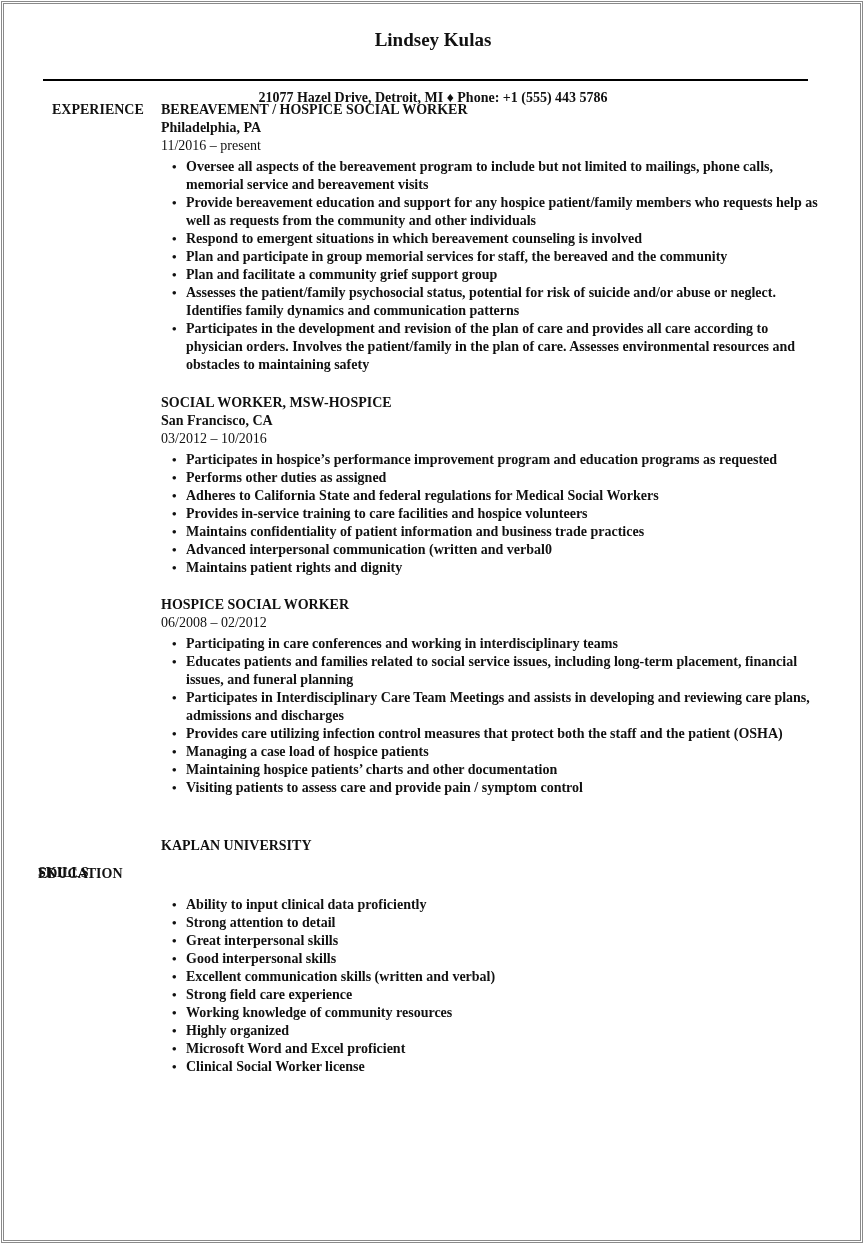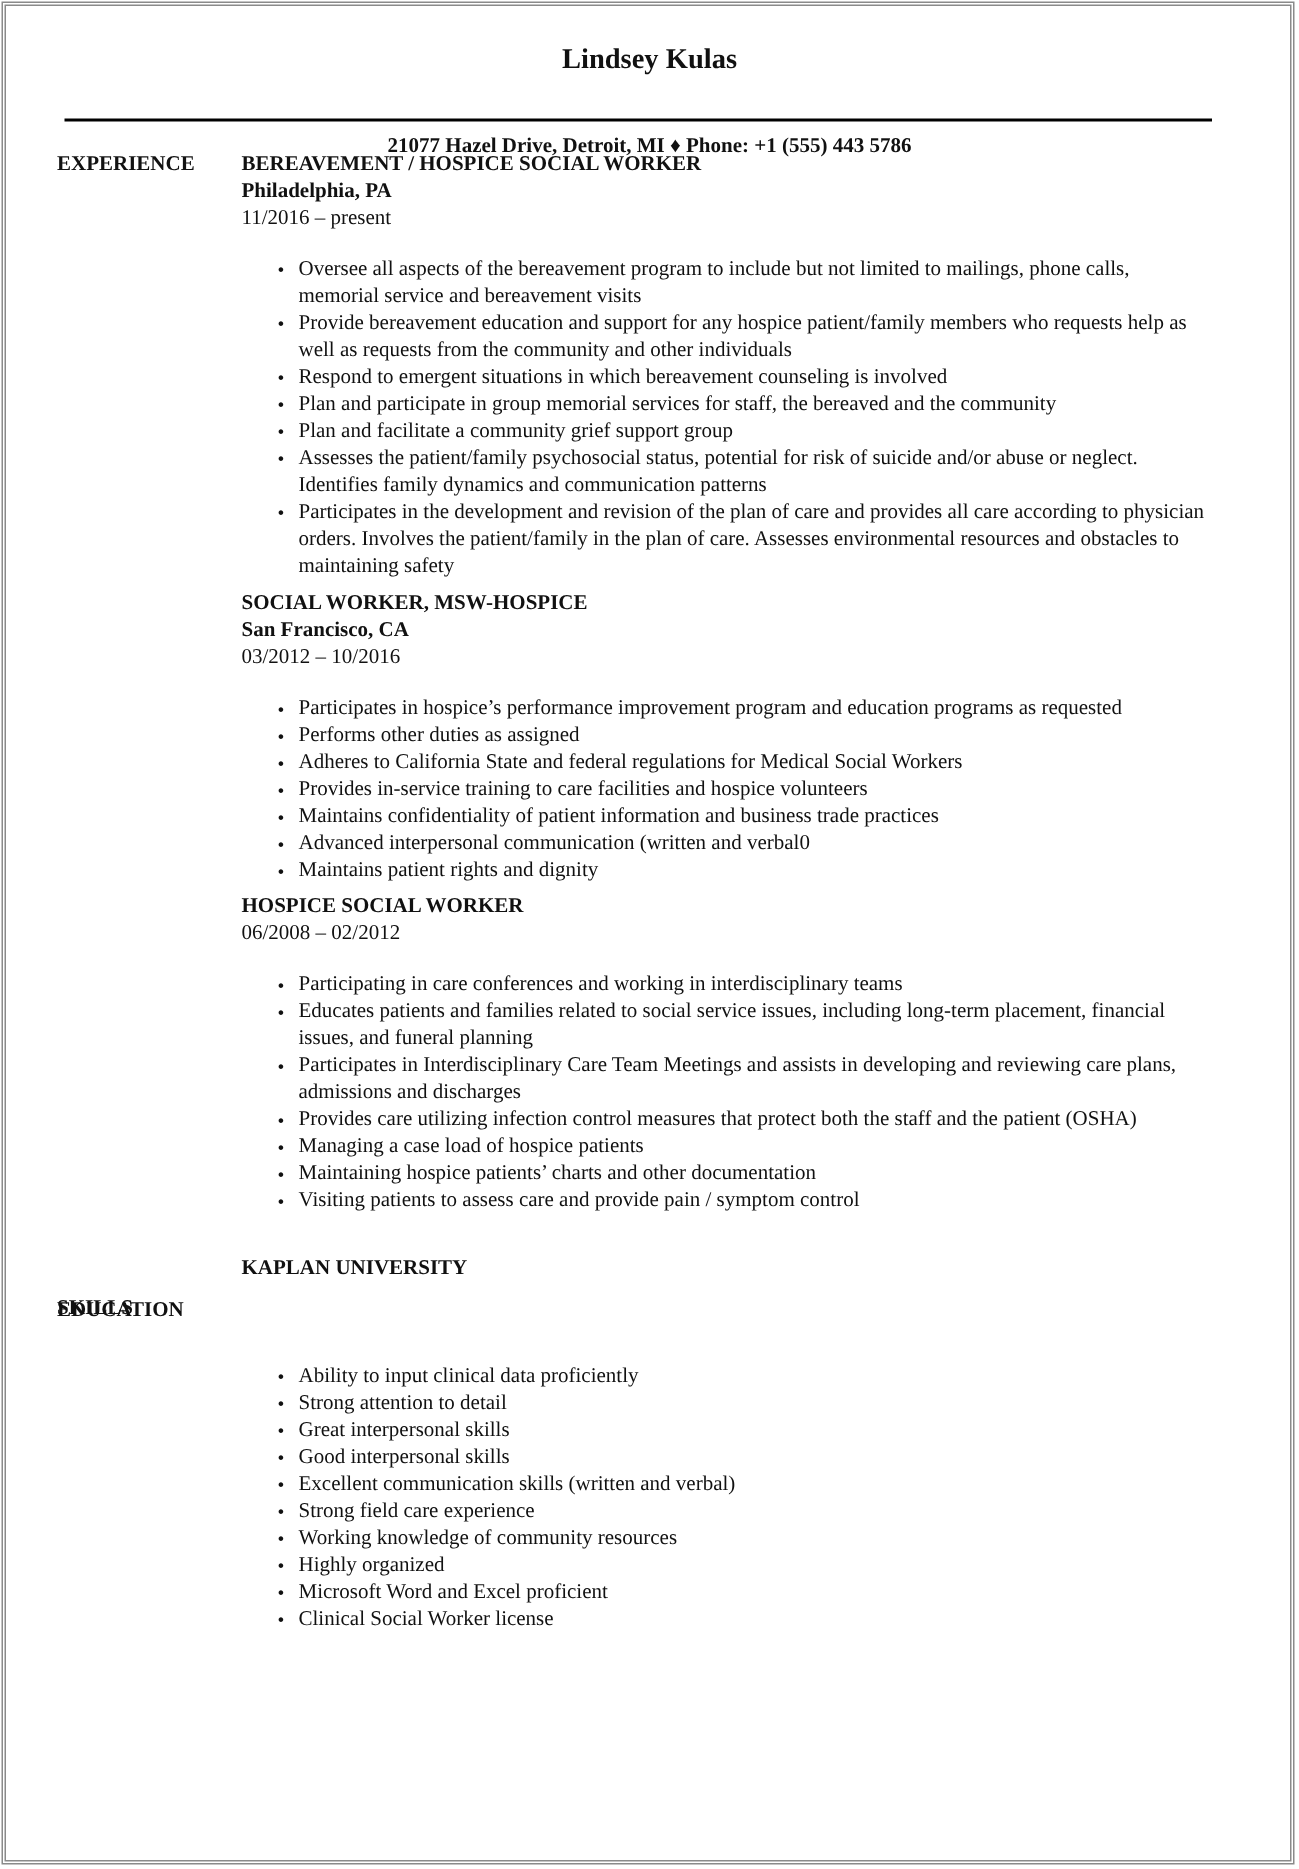--- a/index.html
+++ b/index.html
@@ -27,38 +27,38 @@
   .rule {
     position: absolute; left: 43px; width: 765px; top: 79px; height: 2px; background: #000;
   }
   .section-label {
     position: absolute; left: 38px; font-weight: bold; font-size: 14px; line-height: 18px;
   }
   .block { position: absolute; left: 161px; width: 660px; font-size: 14px; line-height: 18px; }
   .job-title { font-weight: bold; font-size: 14px; line-height: 18px; }
   .job-loc { font-weight: bold; line-height: 18px; }
   .job-date { line-height: 18px; }
-  ul.bullets { margin: 16px; padding: 0; list-style: none; }
+  ul.bullets { margin: 3px; padding: 0; list-style: none; font-weight: bold; }
   ul.bullets li {
     position: relative; padding-left: 22px; line-height: 18px; font-size: 14px;
   }
   ul.bullets li::before {
     content: "\2022"; position: absolute; left: 8px; top: 0; font-size: 13px;
   }
 </style>
 </head>
 <body>
 
 <div class="page-frame"></div>
 
 <div class="name">Lindsey Kulas</div>
 <div class="contact">21077 Hazel Drive, Detroit, MI ♦ Phone: +1 (555) 443 5786</div>
 <div class="rule"></div>
 
-<div class="section-label" style="top:101px;">EXPERIENCE</div>
+<div class="section-label" style="top:101px;margin-left:14px;">EXPERIENCE</div>
 
 <div class="block" style="top:101px;">
   <div class="job-title">BEREAVEMENT / HOSPICE SOCIAL WORKER</div>
   <div class="job-loc">Philadelphia, PA</div>
   <div class="job-date">11/2016 – present</div>
   <ul class="bullets">
     <li>Oversee all aspects of the bereavement program to include but not limited to mailings, phone calls, memorial service and bereavement visits</li>
     <li>Provide bereavement education and support for any hospice patient/family members who requests help as well as requests from the community and other individuals</li>
     <li>Respond to emergent situations in which bereavement counseling is involved</li>
     <li>Plan and participate in group memorial services for staff, the bereaved and the community</li>

